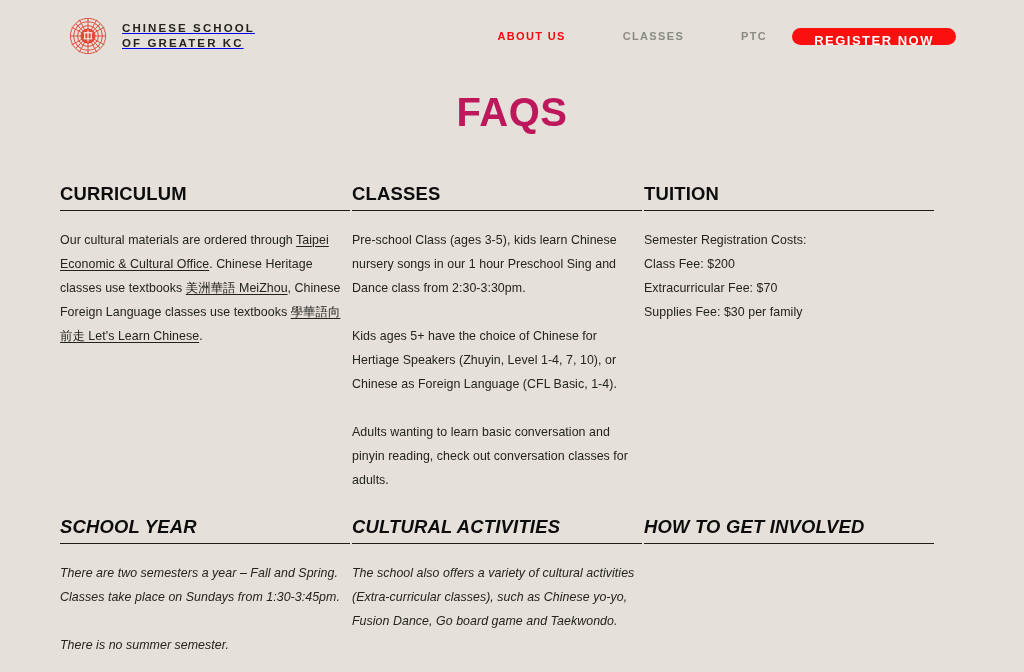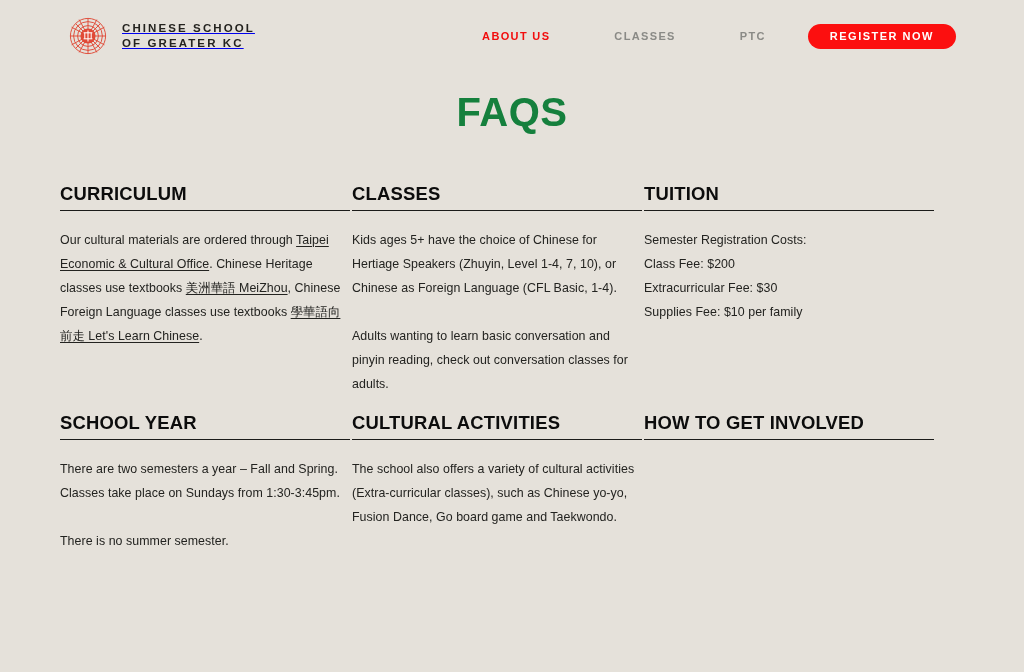--- a/index.html
+++ b/index.html
@@ -46,76 +46,76 @@
     font-weight: 700;
     color: #24231f;
     text-transform: uppercase;
     white-space: pre-line;
   }
 
   .nav {
     margin-left: auto;
     display: flex;
     align-items: center;
-    gap: 8px;
+    gap: 1px;
   }
 
   .nav-link {
     font-size: 11px;
     letter-spacing: 1.35px;
     font-weight: 700;
     color: #8a8a86;
     text-transform: uppercase;
     text-decoration: none;
     padding: 8px 0;
     margin-right: 56px;
     white-space: nowrap;
   }
   .nav-link.active { color: #f20d0d; }
-  .nav-link:last-of-type { margin-right: 34px; }
+  .nav-link:last-of-type { margin-right: 24px; }
 
   .register-btn {
     background: #fc0f0f;
     color: #ffffff;
     border: none;
     border-radius: 999px;
     font-family: "Liberation Sans", sans-serif;
-    font-size: 11px;
+    font-size: 13px;
     font-weight: 700;
     letter-spacing: 1.5px;
     text-transform: uppercase;
     padding: 0 22px;
-    height: 25px;
+    height: 17px;
     line-height: 25px;
     cursor: pointer;
     white-space: nowrap;
     text-align: right;
   }
 
   
   .page-title {
     text-align: center;
     font-size: 40px;
     font-weight: 700;
     letter-spacing: 0.5px;
-    color: #15803d;
+    color: #be185d;
     margin-top: 18px;
     margin-bottom: 0;
   }
 
   
   .faq-grid {
     display: grid;
     grid-template-columns: 290px 290px 290px;
     column-gap: 2px;
     padding: 0 60px;
     margin-top: 48px;
   }
 
-  .faq-row2 { margin-top: 16px; }
+  .faq-row2 { margin-top: 24px; font-style: italic; }
 
   .faq-card { min-width: 0; }
 
   .card-heading {
     font-size: 19px;
     font-weight: 700;
     letter-spacing: 0.2px;
     color: #0c0c0c;
     text-transform: uppercase;
     white-space: nowrap;
@@ -201,33 +201,34 @@
     <hr class="card-rule">
     <div class="card-body">
       <p><span>Our cultural materials are ordered through </span><a class="lnk" href="#">Taipei Economic &amp; Cultural Office</a><span>. Chinese Heritage classes use textbooks </span><a class="lnk" href="#">美洲華語 MeiZhou</a><span>, Chinese Foreign Language classes use textbooks </span><a class="lnk" href="#">學華語向前走 Let's Learn Chinese</a><span>.</span></p>
     </div>
   </article>
 
   <article class="faq-card">
     <h2 class="card-heading">CLASSES</h2>
     <hr class="card-rule">
     <div class="card-body">
+      <p>Pre-school Class (ages 3-5), kids learn Chinese nursery songs in our 1 hour Preschool Sing and Dance class from 2:30-3:30pm.</p>
       <p>Kids ages 5+ have the choice of Chinese for Hertiage Speakers (Zhuyin, Level 1-4, 7, 10), or Chinese as Foreign Language (CFL Basic, 1-4).</p>
       <p>Adults wanting to learn basic conversation and pinyin reading, check out conversation classes for adults.</p>
     </div>
   </article>
 
   <article class="faq-card">
     <h2 class="card-heading">TUITION</h2>
     <hr class="card-rule">
     <div class="card-body tight">
       <p>Semester Registration Costs:</p>
       <p>Class Fee:  $200</p>
-      <p>Extracurricular Fee:  $30</p>
-      <p>Supplies Fee:  $10 per family</p>
+      <p>Extracurricular Fee:  $70</p>
+      <p>Supplies Fee:  $30 per family</p>
     </div>
   </article>
 
 </section>
 
 <section class="faq-grid faq-row2">
 
   <article class="faq-card">
     <h2 class="card-heading">SCHOOL YEAR</h2>
     <hr class="card-rule">

